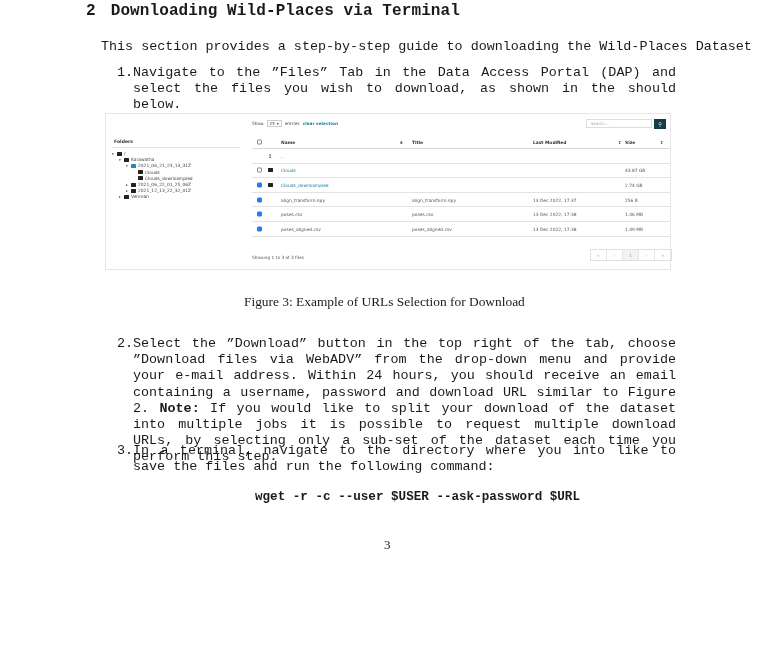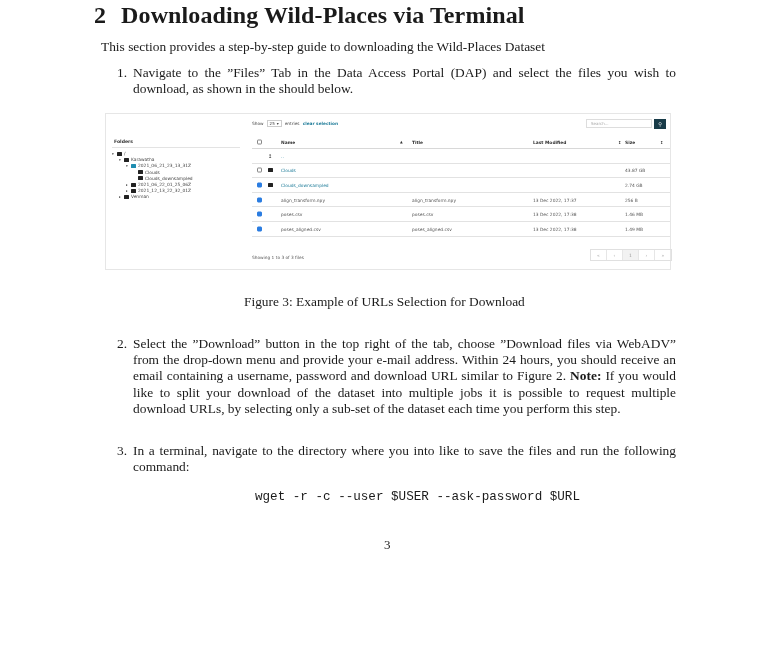--- a/index.html
+++ b/index.html
@@ -1,28 +1,28 @@
 <!DOCTYPE html>
 <html><head>
 <meta charset="utf-8">
 <style>
   html, body { margin:0; padding:0; background:#fff; }
   body { width:764px; height:652px; position:relative; overflow:hidden; font-family:"DejaVu Serif","Liberation Serif",serif; color:#1a1a1a; }
   .abs { position:absolute; }
-  .h2 { left:94px; top:2px; font-family:Liberation Serif, serif; font-weight:bold; font-size:24px; letter-spacing:0.1px; white-space:nowrap; }
+  .h2 { left:86px; top:2px; font-family:Liberation Mono, monospace; font-weight:bold; font-size:16px; letter-spacing:0.1px; white-space:nowrap; }
   .h2 .num { margin-right:15px; }
-  .para { font-family:Liberation Serif, serif; font-size:13.4px; line-height:16.2px; }
+  .para { font-family:Liberation Mono, monospace; font-size:13.4px; line-height:16.2px; }
   .intro { left:101px; top:39px; white-space:nowrap; }
   .item { left:117px; width:559px; text-align:justify; }
   .item .n { position:absolute; left:0; top:0; }
   .item .t { margin-left:16px; display:block; }
   .item1 { top:65px; }
   .item2 { top:336px; }
   .item3 { top:443px; }
-  .code { left:255px; top:490px; font-family:"Liberation Mono",monospace; font-size:12.6px; white-space:pre; }
+  .code { left:255px; top:490px; font-family:"Liberation Mono",monospace; font-size:12.6px; white-space:pre;font-weight:bold; }
   .pagenum { left:384px; top:537px; font-family:"Liberation Serif",serif; font-size:13px; }
   .caption { left:244px; top:294px; font-family:"Liberation Serif",serif; font-size:13.4px; white-space:nowrap; }
 
   
   .fig { left:105px; top:113px; width:566px; height:157px; border:1px solid #e6e6e6; box-sizing:border-box; font-family:"DejaVu Sans","Liberation Sans",sans-serif; color:#444; }
   .fig * { box-sizing:border-box; }
   .folders-title { position:absolute; left:8px; top:25px; font-size:4.6px; font-weight:bold; color:#333; }
   .folders-rule { position:absolute; left:6px; top:33px; width:128px; height:1px; background:#e3e3e3; }
   .tree-row { position:absolute; font-size:4.4px; color:#444; white-space:nowrap; display:flex; align-items:center; height:7px; }
   .tw { font-size:3.5px; width:5px; color:#333; }

